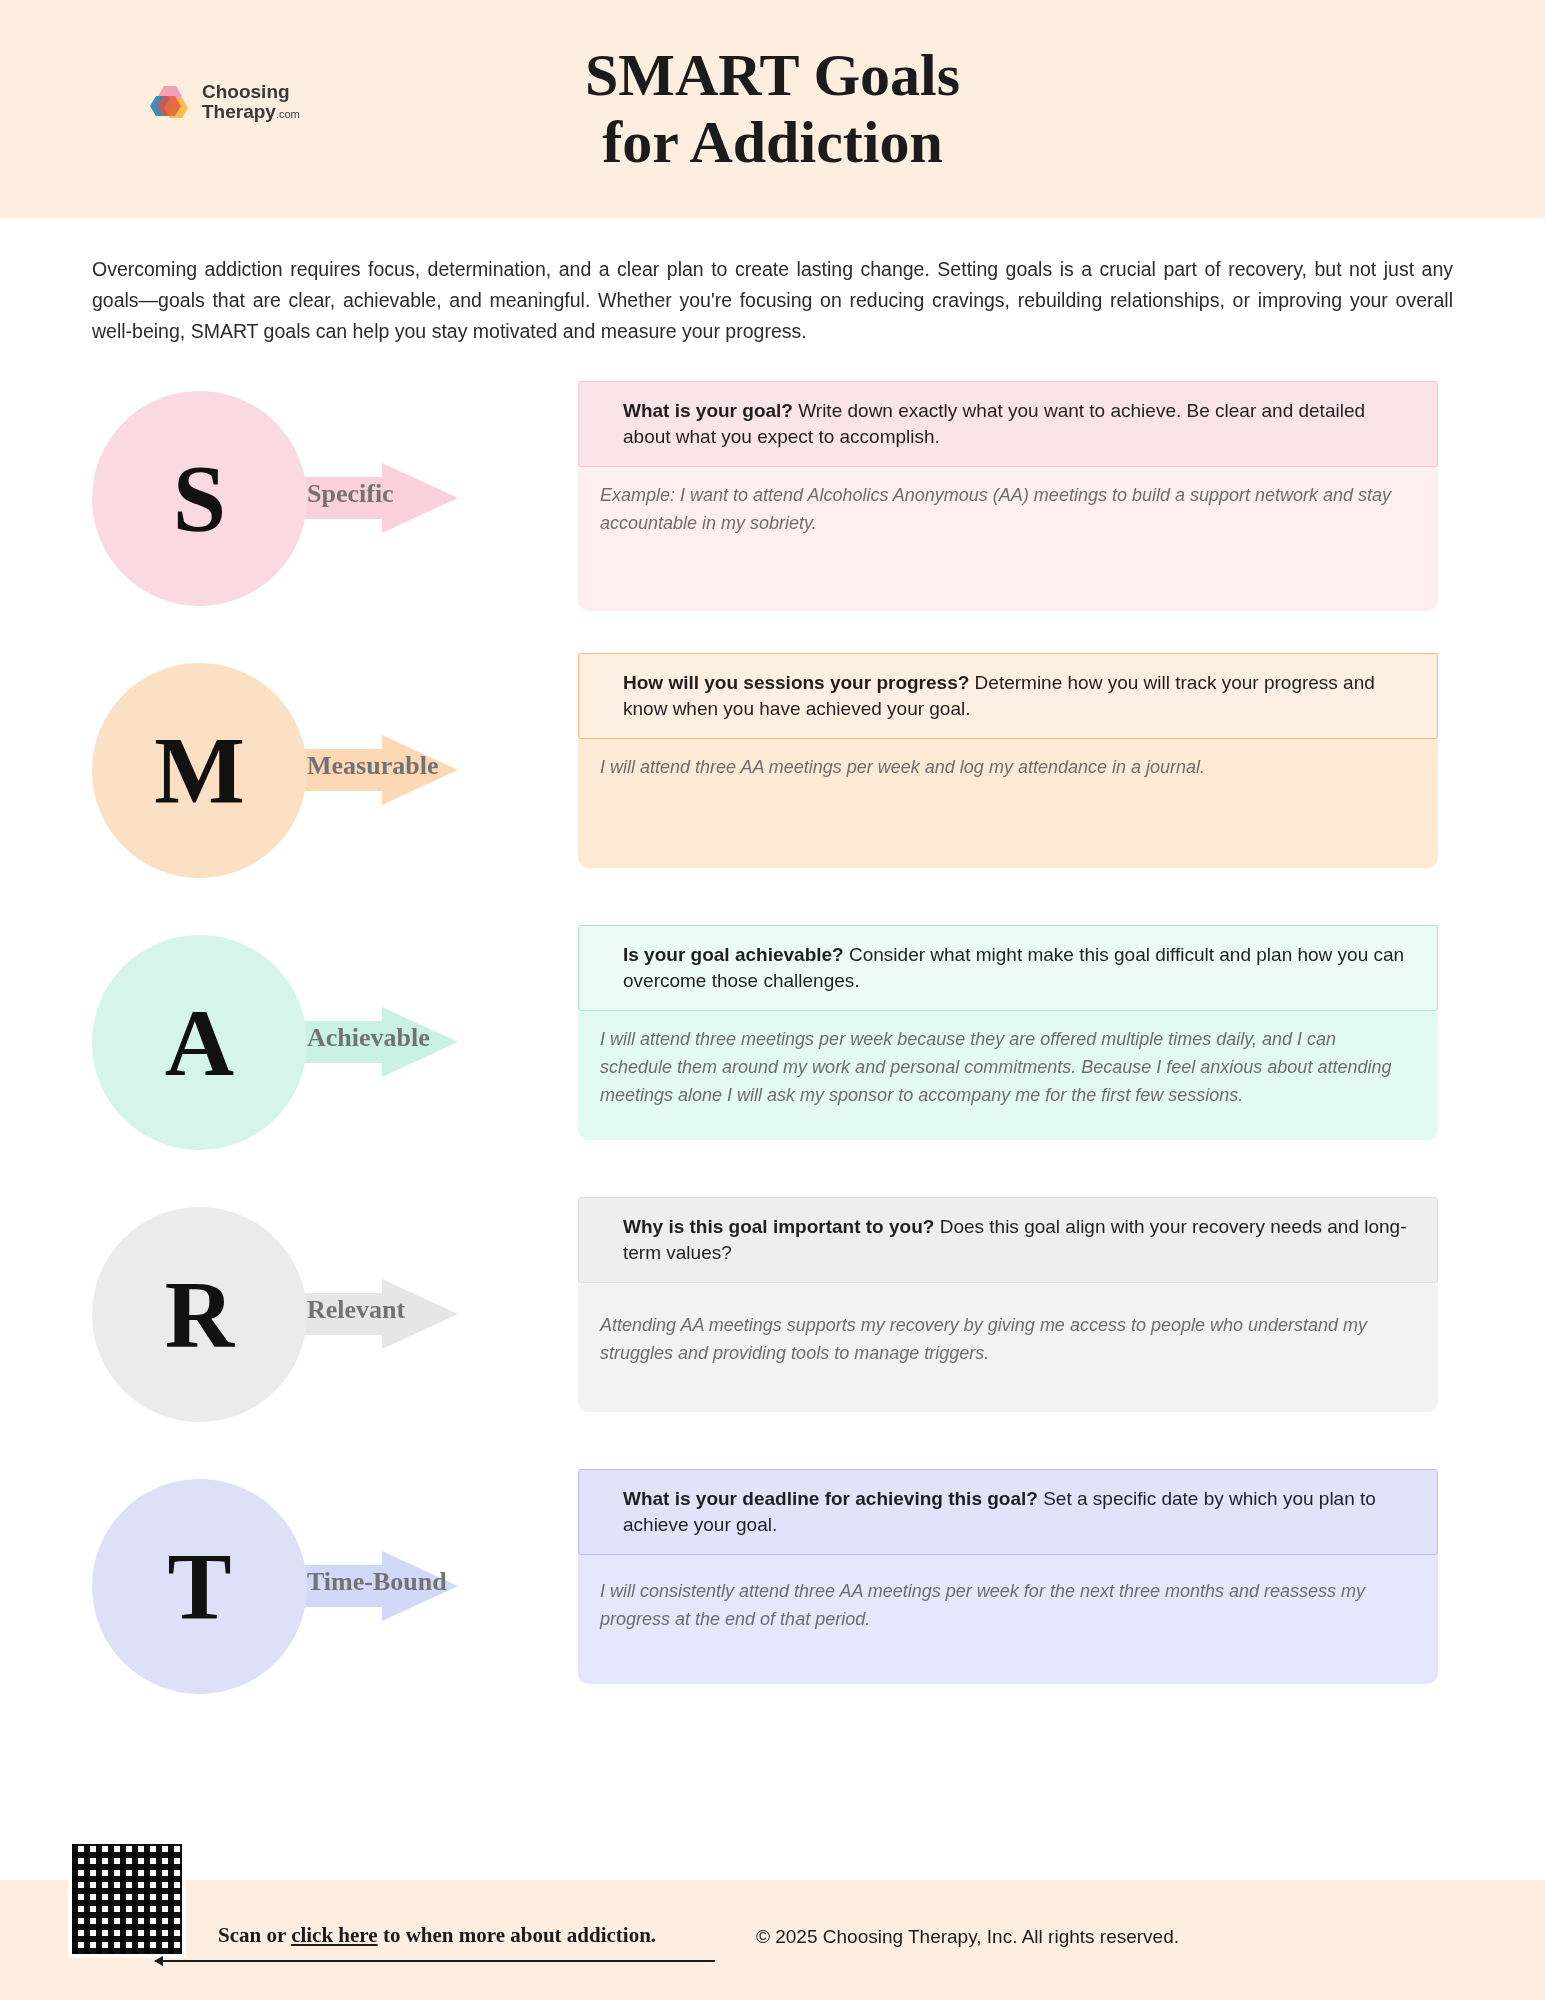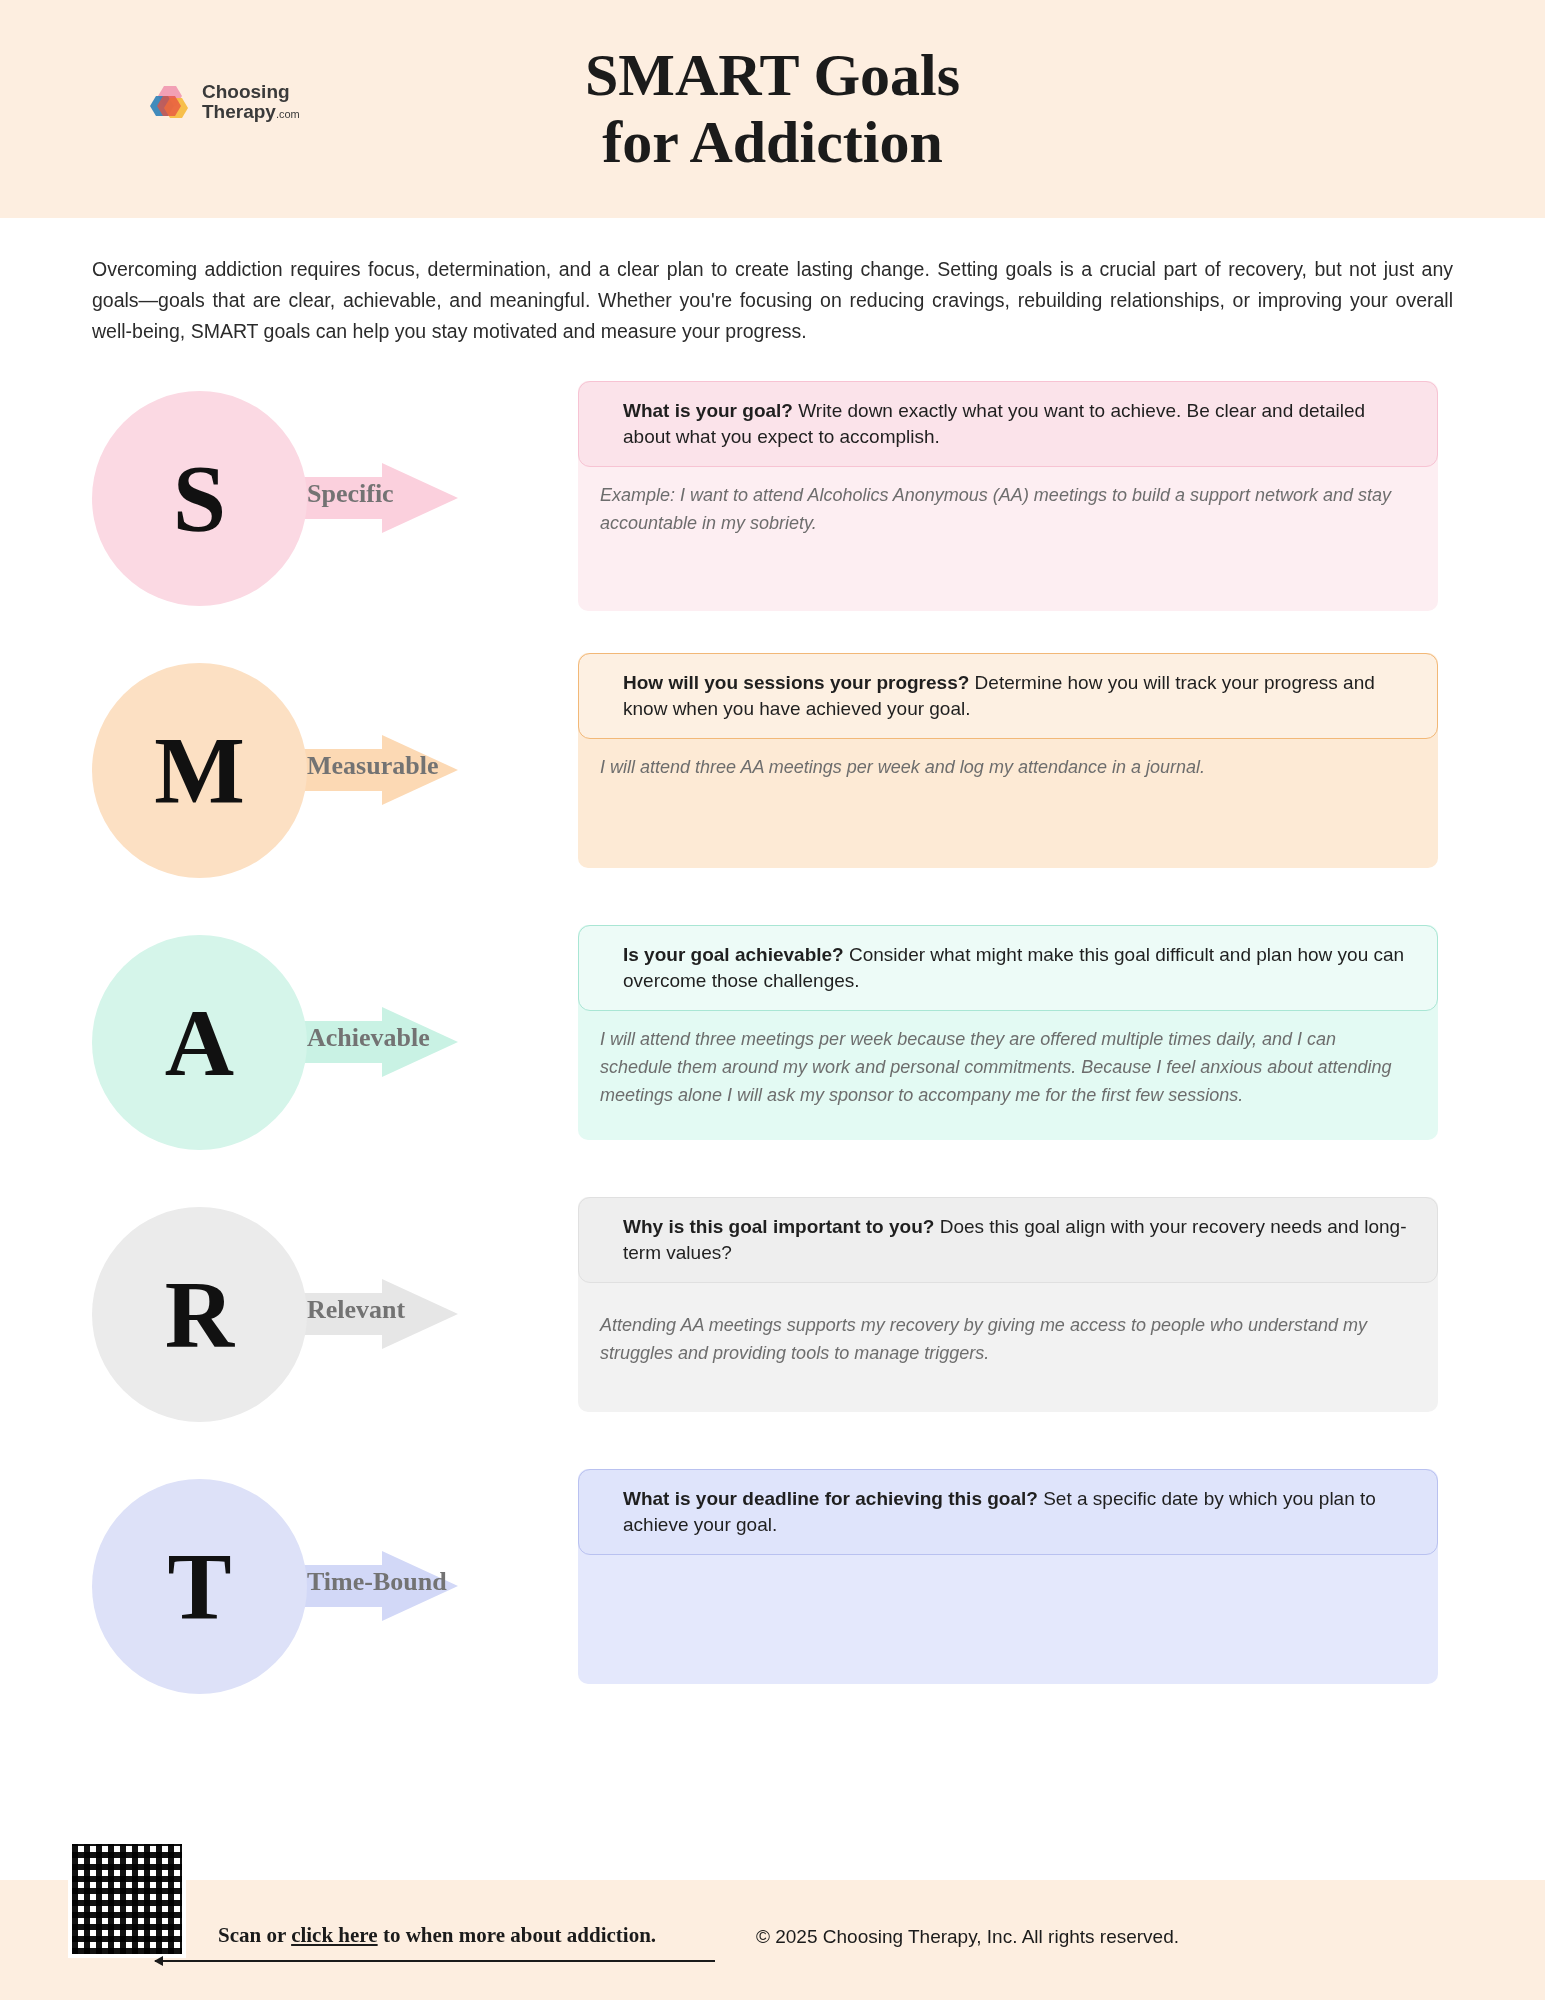--- a/index.html
+++ b/index.html
@@ -141,21 +141,21 @@
     left: 578px;
     top: 0;
     width: 860px;
   }
   .panel {
     border-radius: 10px;
     padding: 0;
     position: relative;
   }
   .prompt {
-    border-radius: 12px;
+    border-radius: 3px;
     padding: 16px 22px 16px 44px;
     font-size: 19px;
     line-height: 26px;
     color: #1f1f1f;
   }
   .prompt b {
     font-weight: bold;
   }
   .example {
     padding: 14px 30px 18px 22px;
@@ -346,20 +346,21 @@
       <div class="circle" style="background:#dde1f8">
         <span class="letter">T</span>
       </div>
       <div class="cat-label">Time-Bound</div>
     </div>
     <div class="row-right">
       <div class="panel" style="background:#e4e8fc;height:215px">
         <div class="prompt" style="background:#dfe4fb;border:1px solid #b9c1f0">
           <b>What is your deadline for achieving this goal?</b><span> Set a specific date by which you plan to achieve your goal.</span>
         </div>
+        <div class="example" style="padding-top:22px">I will consistently attend three AA meetings per week for the next three months and reassess my progress at the end of that period.</div>
       </div>
     </div>
   </div>
 
 </div>
 
 <div class="footer"></div>
 <div class="qr"></div>
 <div class="footer-scan">
   <span>Scan or </span><u>click here</u><span> to when more about addiction.</span>

